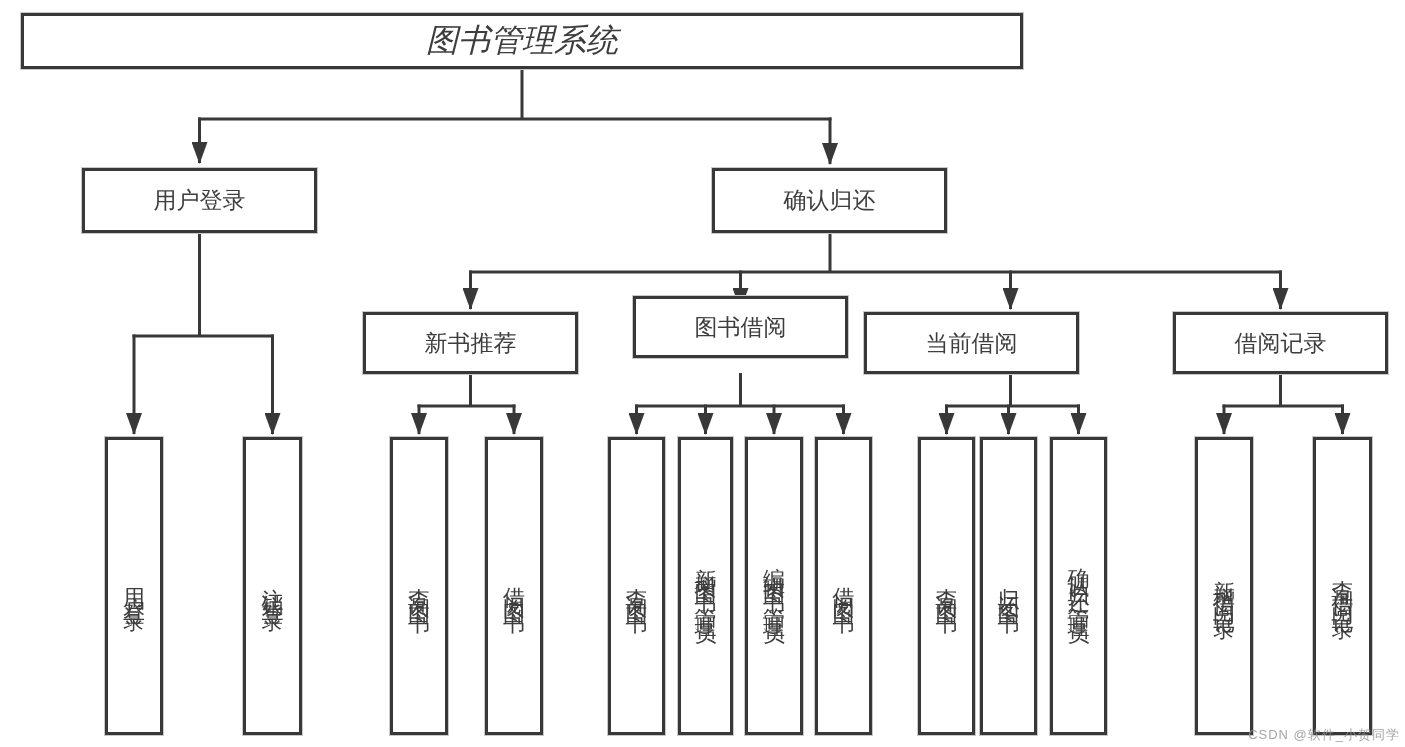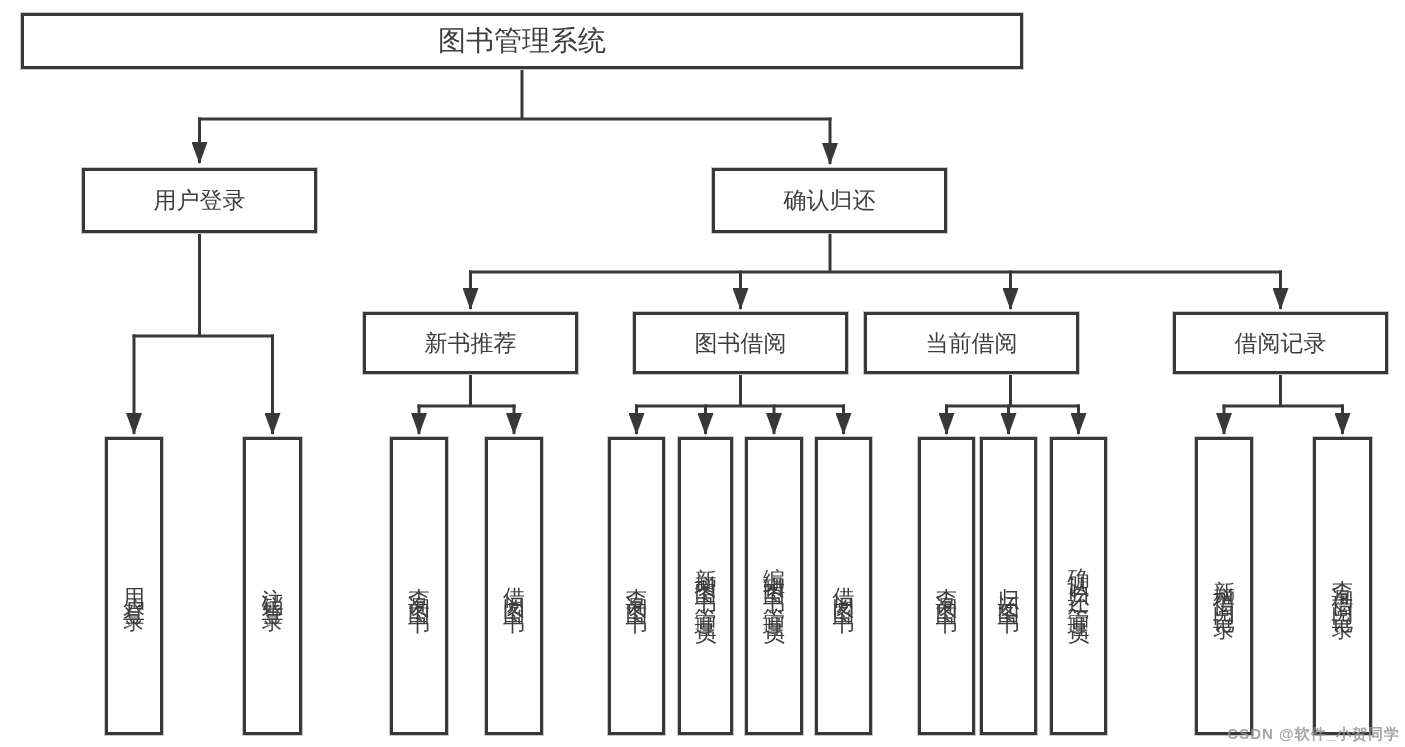--- a/index.html
+++ b/index.html
@@ -22,43 +22,42 @@
   .node {
     position: absolute;
     border: 3px solid #383838;
     background: #ffffff;
     display: flex;
     align-items: center;
     justify-content: center;
     z-index: 2;
     box-shadow: 0 0 0 1px #c9c9c9;
   }
-  .node-root  { font-size: 28px; }
+  .node-root  { font-size: 32px; font-style: italic; }
   .node-l1, .node-l2 { font-size: 23px; }
   .leaf {
     top: 437px;
     height: 298px;
   }
   .leaf .vt {
     writing-mode: vertical-rl;
     letter-spacing: 8px;
     font-size: 22px;
     line-height: 1;
   }
   .node span { white-space: nowrap; }
   .watermark {
     position: absolute;
     right: 5px;
     bottom: 3px;
-    font-size: 15px;
+    font-size: 13px;
     color: rgba(145,145,145,0.82);
     z-index: 3;
     letter-spacing: 1px;
     white-space: nowrap;
-    font-weight: bold;
   }
 </style>
 </head>
 <body>
 
 <div class="canvas">
 
   <svg class="connectors" viewBox="0 0 1405 747" xmlns="http://www.w3.org/2000/svg">
     <defs>
       <marker id="arw" viewBox="0 0 22 16" refX="21" refY="8" markerWidth="22" markerHeight="16" markerUnits="userSpaceOnUse" orient="auto">
@@ -121,21 +120,21 @@
   <div class="node node-l1" style="left:82px; top:168px; width:235px; height:65px;">
     <span>用户登录</span>
   </div>
   <div class="node node-l1" style="left:712px; top:168px; width:235px; height:65px;">
     <span>确认归还</span>
   </div>
 
   <div class="node node-l2" style="left:363px; top:312px; width:215px; height:62px;">
     <span>新书推荐</span>
   </div>
-  <div class="node node-l2" style="left:633px; top:312px; width:215px; height:62px;">
+  <div class="node node-l2" style="left:633px; top:296px; width:215px; height:62px;">
     <span>图书借阅</span>
   </div>
   <div class="node node-l2" style="left:864px; top:312px; width:215px; height:62px;">
     <span>当前借阅</span>
   </div>
   <div class="node node-l2" style="left:1173px; top:312px; width:215px; height:62px;">
     <span>借阅记录</span>
   </div>
 
   <div class="node leaf" style="left:105px; width:58px;">

